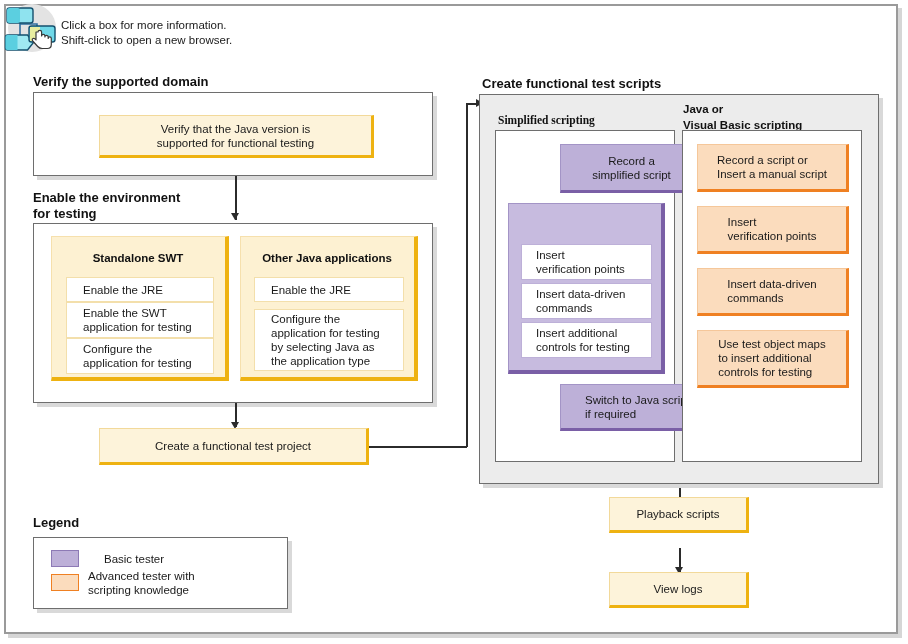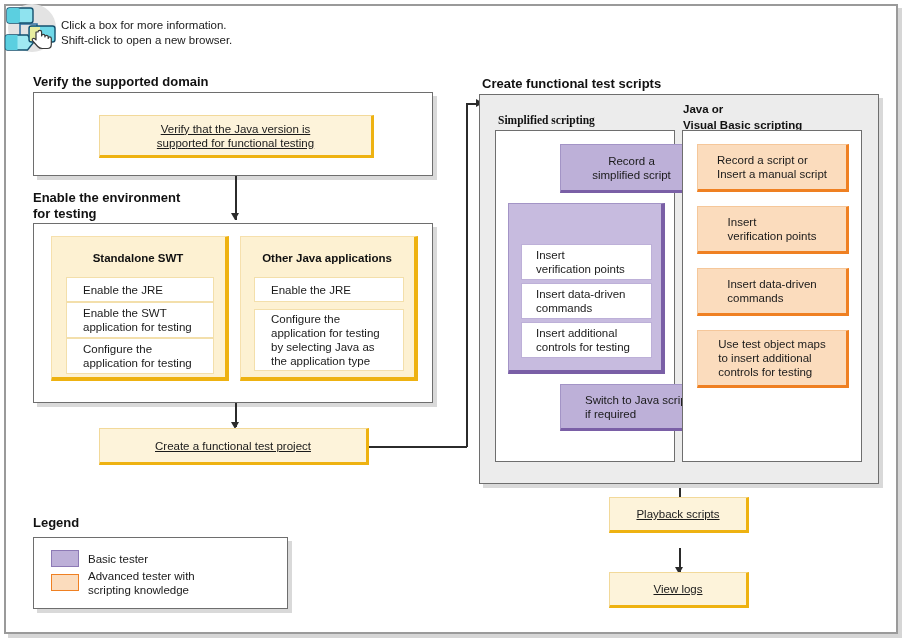--- a/index.html
+++ b/index.html
@@ -58,21 +58,20 @@
   .ybox{
     position:absolute;box-sizing:border-box;
     background:#fdf3da;
     border:1px solid #f2d99a;
     border-right:3px solid #eeb211;
     border-bottom:3px solid #eeb211;
     display:flex;align-items:center;justify-content:center;
     text-align:center;
     font-size:11.5px;color:#1a1a1a;line-height:14px;
     white-space:pre-line;
-    text-decoration:underline;
   }
   
   .ygroup{
     position:absolute;box-sizing:border-box;
     background:#fdf1d2;
     border:1px solid #f6e0ad;
     border-right:4px solid #eeb211;
     border-bottom:4px solid #eeb211;
   }
   .ygroup-title{
@@ -277,19 +276,19 @@
   <div class="conn conn-v" style="left:679px;top:548px;height:24px;"></div>
   <div class="arrow-down" style="left:675px;top:567px;"></div>
 
   <div class="ybox" style="left:609px;top:572px;width:140px;height:36px;">View logs</div>
 
   <div class="sec-title" style="left:33px;top:515px;">Legend</div>
   <div class="panel-shadow" style="left:37px;top:541px;width:255px;height:72px;"></div>
   <div class="legend-box" style="left:33px;top:537px;width:255px;height:72px;"></div>
 
   <div class="sw sw-purple" style="left:51px;top:550px;"></div>
-  <div class="legend-label" style="left:88px;top:552px;">Basic tester</div>
+  <div class="legend-label" style="left:104px;top:552px;">Basic tester</div>
 
   <div class="sw sw-orange" style="left:51px;top:574px;"></div>
   <div class="legend-label" style="left:88px;top:569px;">Advanced tester with
 scripting knowledge</div>
 
 </div>
 
 </body></html>

